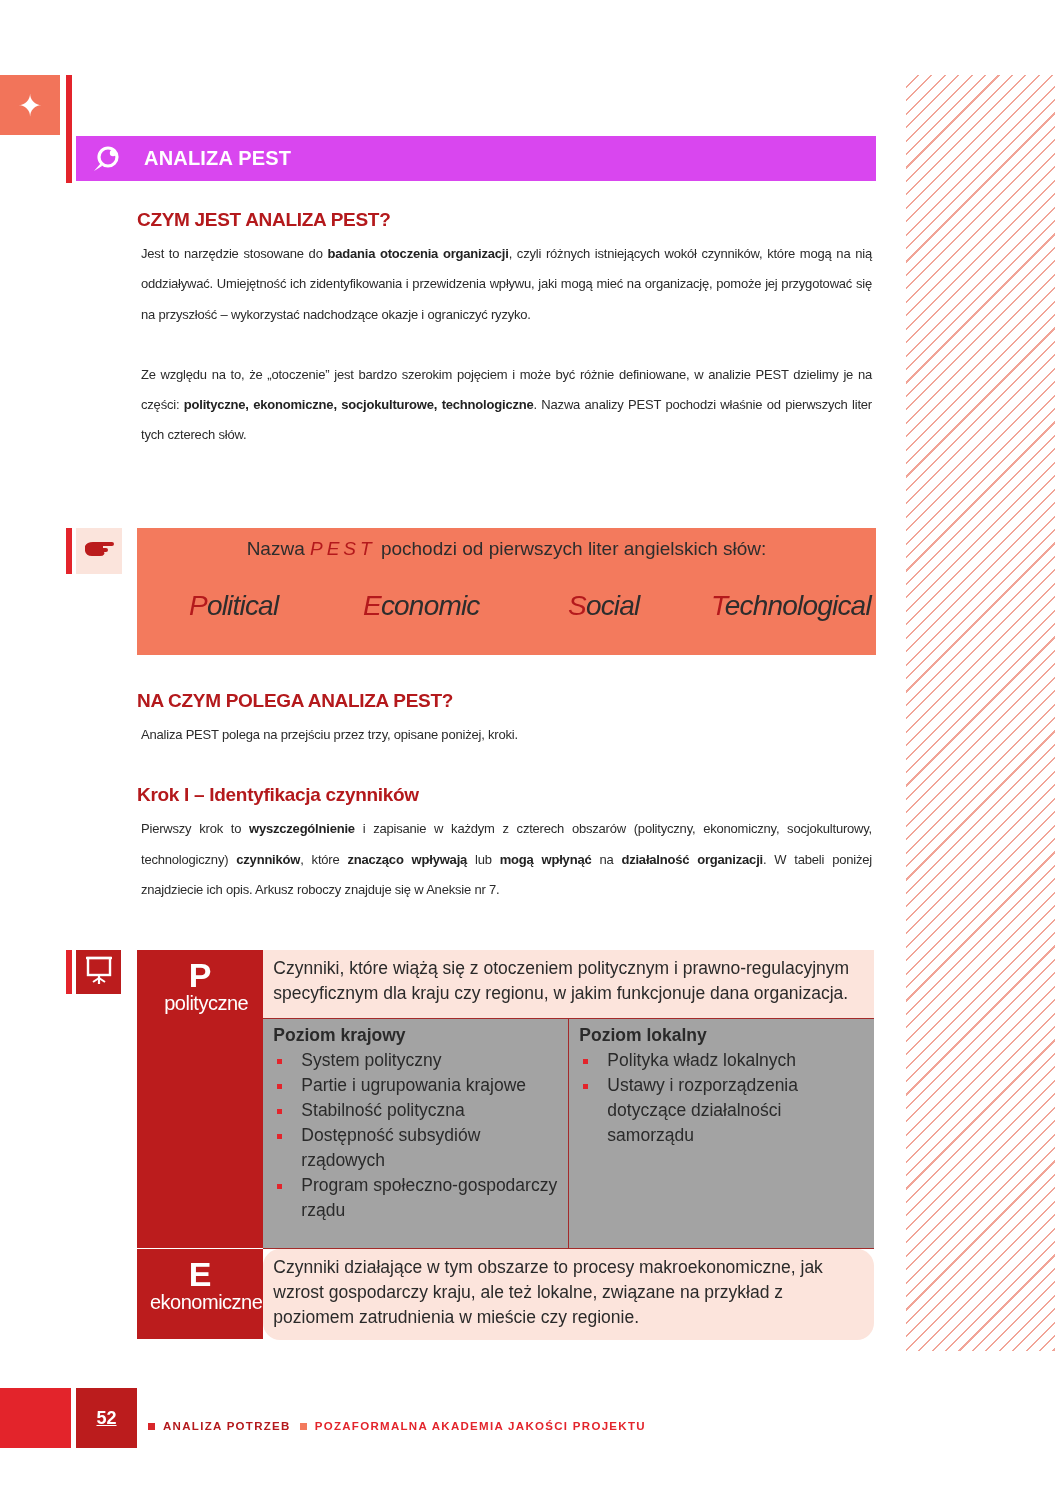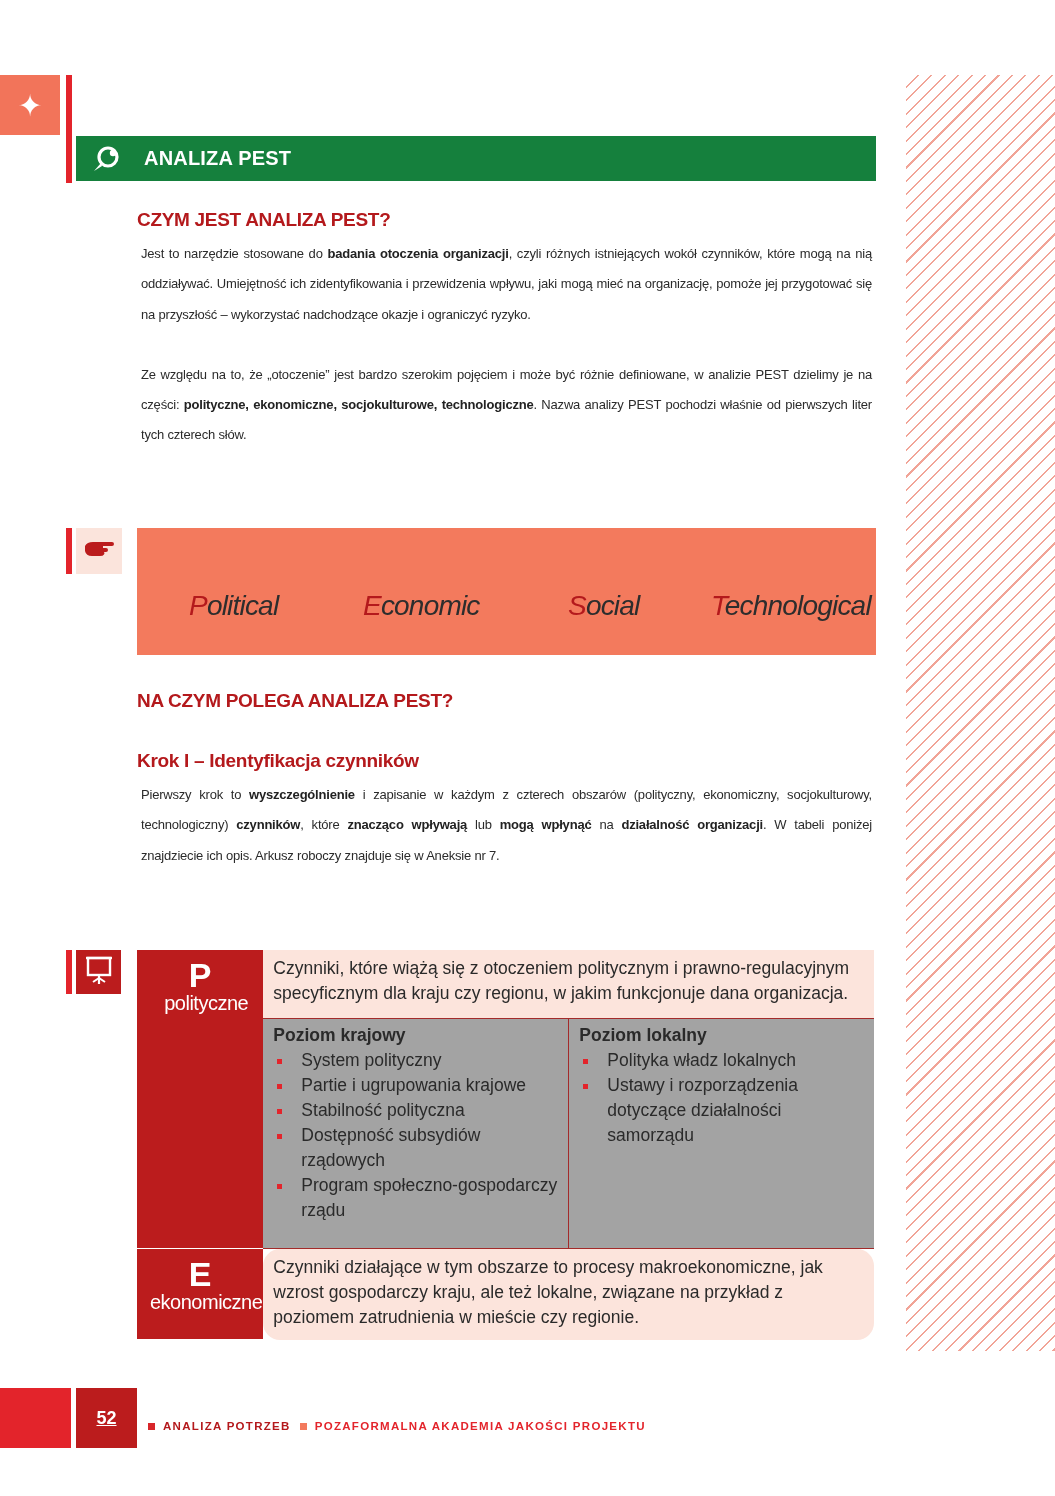--- a/index.html
+++ b/index.html
@@ -12,21 +12,21 @@
   .hatch {
     position:absolute; left:906px; top:75px; width:149px; height:1276px;
     background: repeating-linear-gradient(135deg, transparent 0px, transparent 8px, #f1a497 8px, #f1a497 9.5px);
   }
   .top-square {
     position:absolute; left:0; top:75px; width:60px; height:60px; background:#f2745a;
     display:flex; align-items:center; justify-content:center; color:#fff; font-size:30px;
   }
   .vbar-main { position:absolute; left:66px; top:75px; width:6px; height:108px; background:#e3242b; }
   .header-bar {
-    position:absolute; left:76px; top:136px; width:800px; height:45px; background:#15803d;
+    position:absolute; left:76px; top:136px; width:800px; height:45px; background:#d946ef;
     display:flex; align-items:center; color:#fff;
   }
   .header-bar .hicon { width:46px; margin-left:8px; display:flex; align-items:center; justify-content:center; }
   .header-bar .htitle { margin-left:14px; font-weight:bold; font-size:20px; letter-spacing:0.2px; font-family:"Liberation Sans Narrow","Liberation Sans",sans-serif; }
   .content { position:absolute; left:137px; width:739px; }
   h2.sec {
     margin:0; color:#b4191c; font-weight:bold; font-size:19px; line-height:30px;
     font-family:"Liberation Sans", sans-serif; letter-spacing:-0.3px;
   }
   p.body {
@@ -100,30 +100,32 @@
 
 <div class="tipmark"></div>
 <div class="tipicon">
   <span>
     <svg width="32" height="20" viewBox="0 0 32 20">
       <path d="M2 7 Q4 3 10 3 L29 3 Q31 3 31 5 Q31 7 29 7 L20 7 L20 9 L23 9 Q25 9 25 11 Q25 13 23 13 L21 13 Q22 14 21 15.5 Q20 17 17 17 L9 17 Q3 17 2 12 Z" fill="#bb1c1d"></path>
     </svg>
   </span>
 </div>
 <div class="tipbox">
+  <div class="tip-line"><span>Nazwa </span><span class="pest">PEST</span><span> pochodzi od pierwszych liter angielskich słów:</span></div>
   <div class="words">
     <span class="word" style="left:52px;"><span class="first">P</span><span>olitical</span></span>
     <span class="word" style="left:226px;"><span class="first">E</span><span>conomic</span></span>
     <span class="word" style="left:431px;"><span class="first">S</span><span>ocial</span></span>
     <span class="word" style="left:574px;"><span class="first">T</span><span>echnological</span></span>
   </div>
 </div>
 
 <div class="content" style="top:686px;">
   <h2 class="sec">NA CZYM POLEGA ANALIZA PEST?</h2>
+  <p class="body">Analiza PEST polega na przejściu przez trzy, opisane poniżej, kroki.</p>
   <h2 class="sec" style="margin-top:30px;">Krok I – Identyfikacja czynników</h2>
   <p class="body"><span>Pierwszy krok to </span><b>wyszczególnienie</b><span> i zapisanie w każdym z czterech obszarów (polityczny, ekonomiczny, socjokulturowy, technologiczny) </span><b>czynników</b><span>, które </span><b>znacząco wpływają</b><span> lub </span><b>mogą wpłynąć</b><span> na </span><b>działalność organizacji</b><span>. W tabeli poniżej znajdziecie ich opis. Arkusz roboczy znajduje się w Aneksie nr 7.</span></p>
 </div>
 
 <div class="tblmark"></div>
 <div class="tblicon">
   <span>
     <svg width="32" height="32" viewBox="0 0 32 32">
       <rect x="5" y="4" width="22" height="17" fill="none" stroke="#fff" stroke-width="2.4"></rect>
       <line x1="3" y1="4" x2="29" y2="4" stroke="#fff" stroke-width="2.4"></line>

